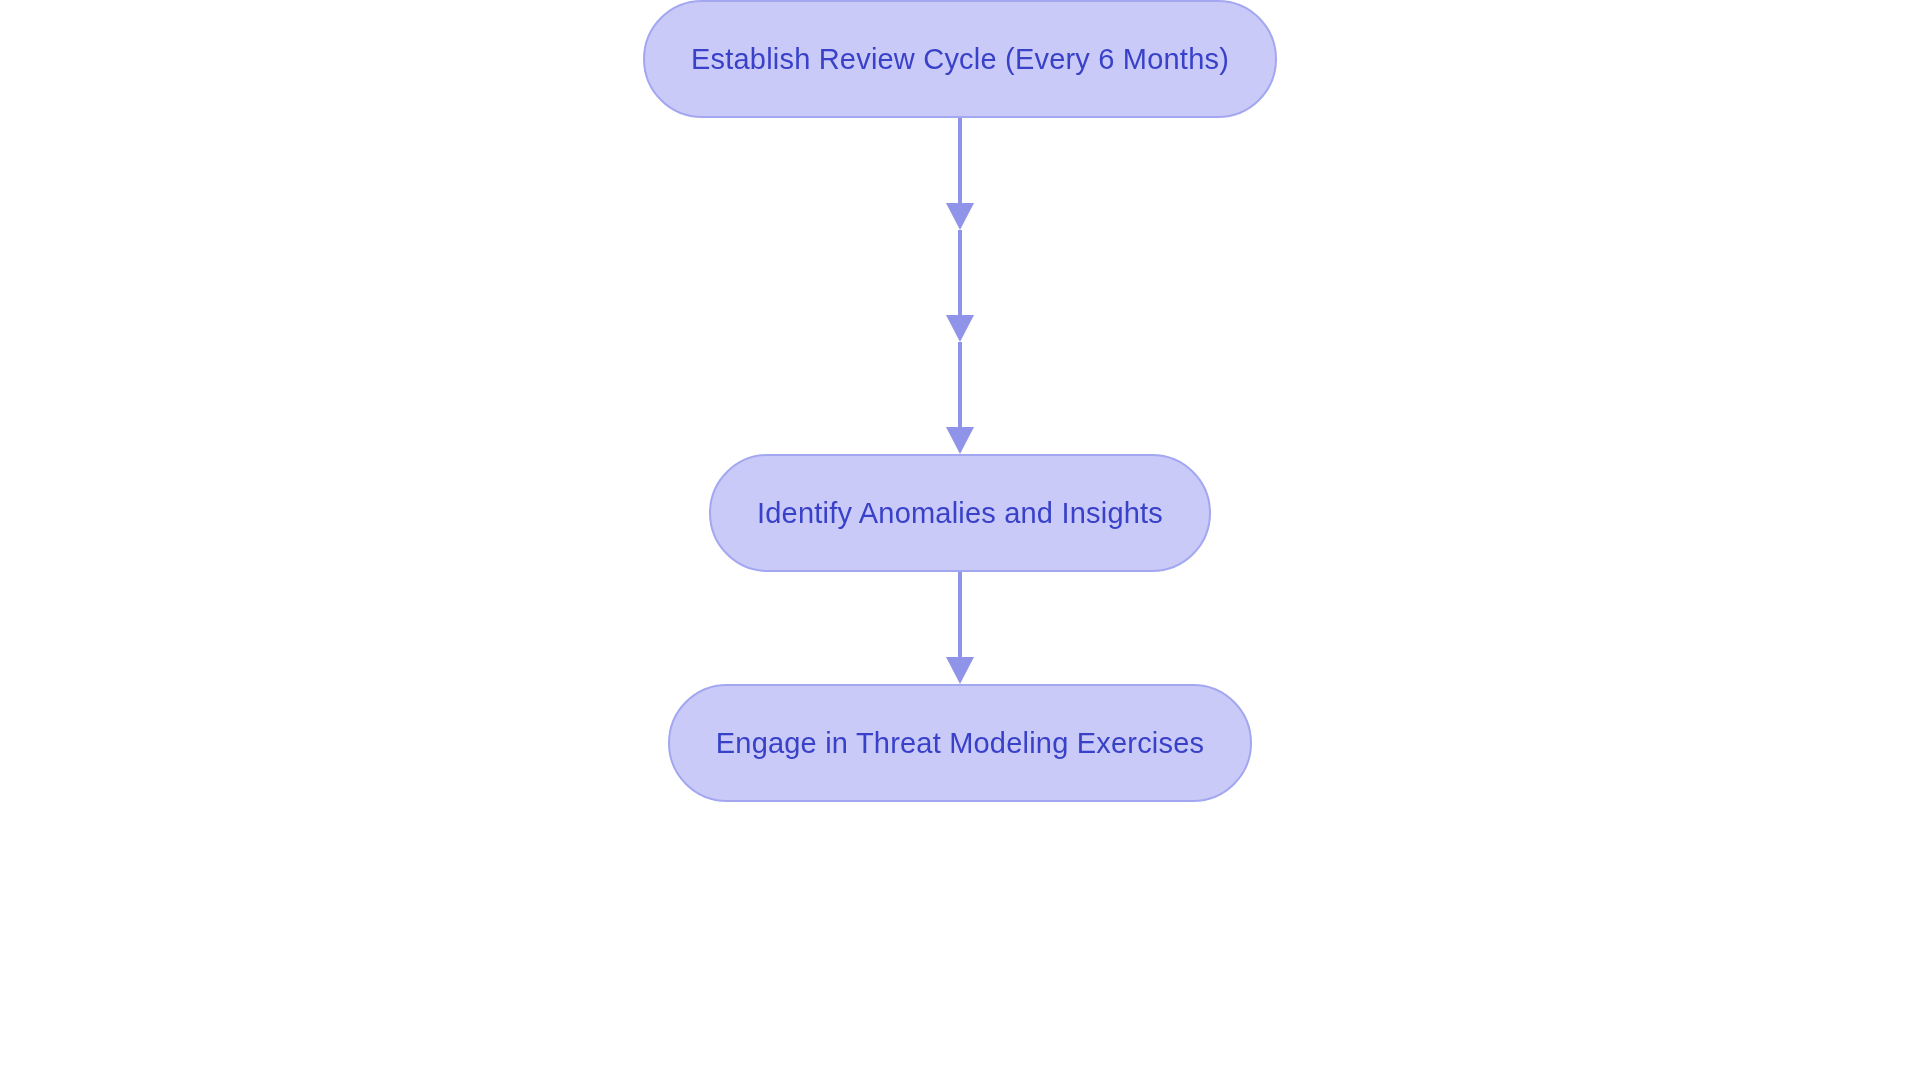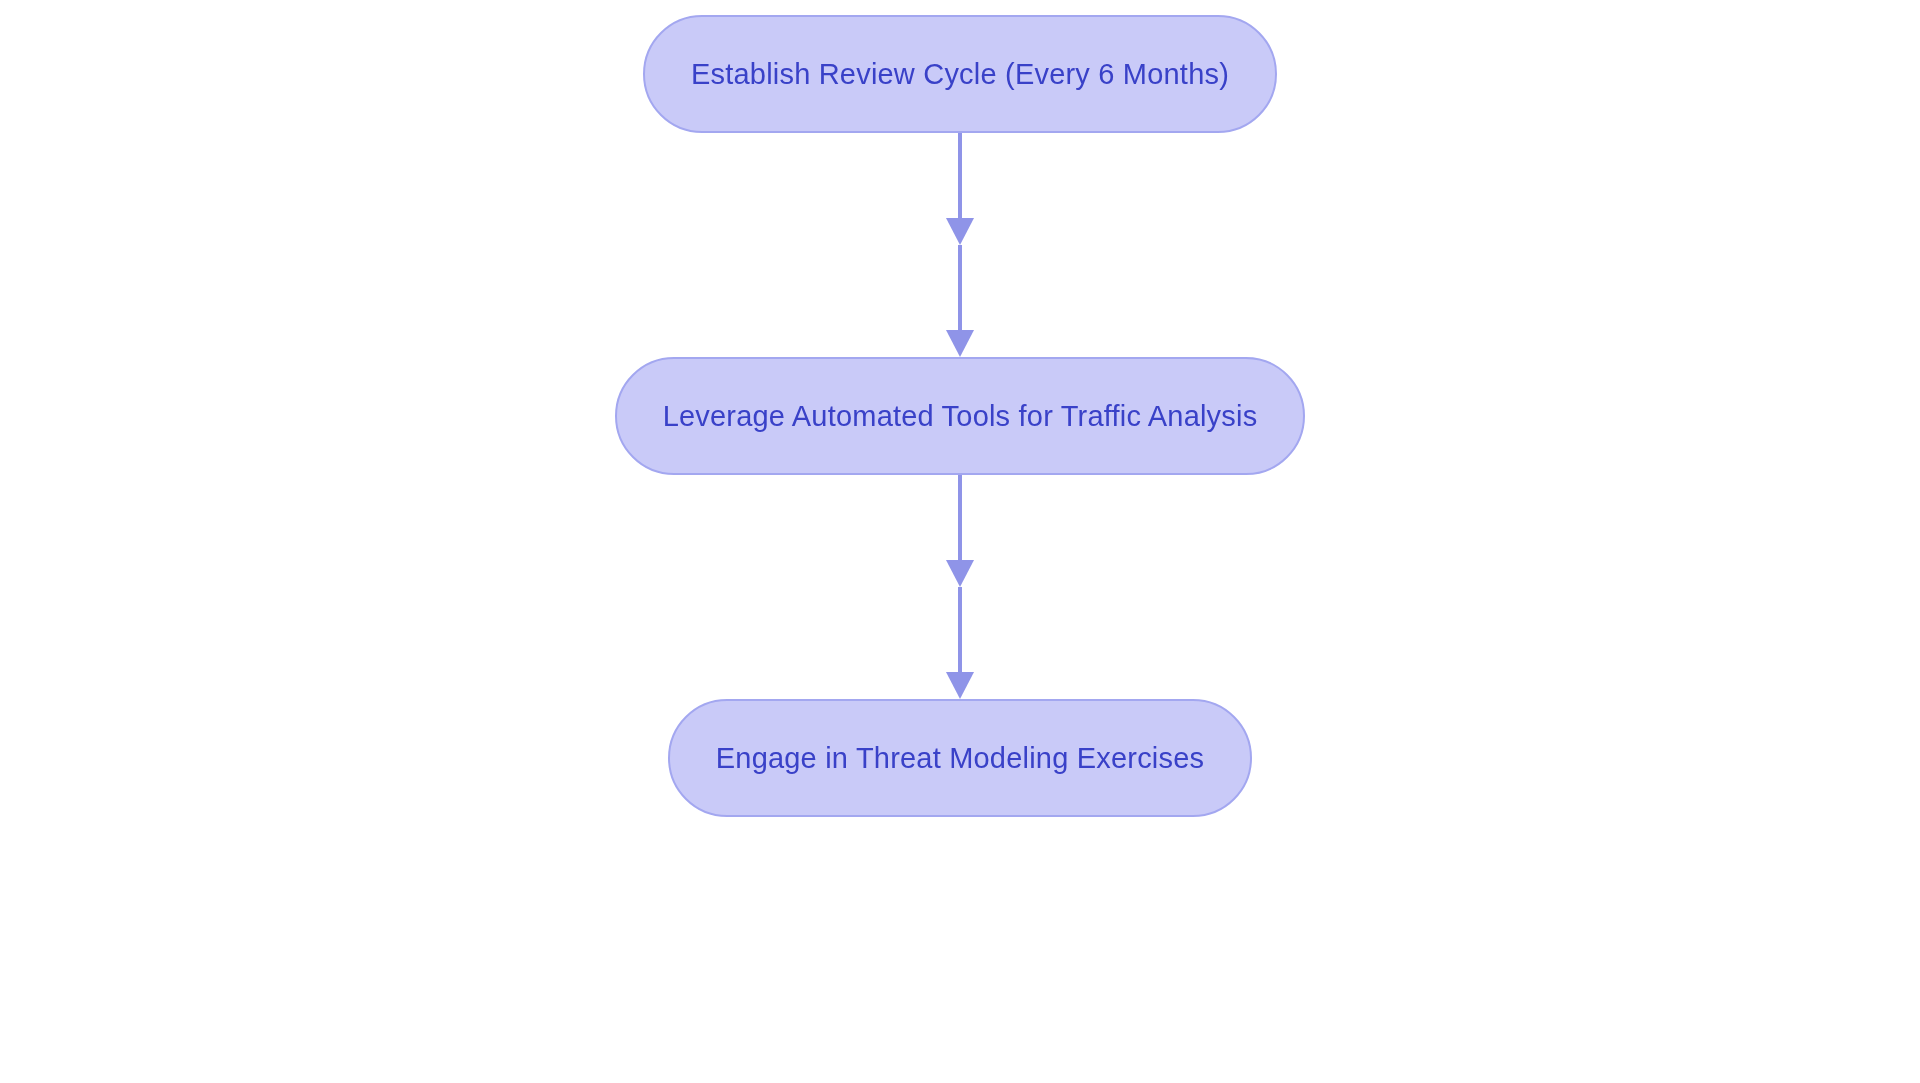--- a/index.html
+++ b/index.html
@@ -16,21 +16,21 @@
     background: var(--bg);
     overflow: hidden;
     font-family: "Liberation Sans", "DejaVu Sans", sans-serif;
   }
   .canvas {
     width: 1920px;
     height: 1083px;
     display: flex;
     flex-direction: column;
     align-items: center;
-    padding-top: 15px;
+    padding-top: 0;
   }
   .node {
     height: 118px;
     display: flex;
     align-items: center;
     justify-content: center;
     padding: 0 46px;
     background: var(--node-fill);
     border: 2px solid var(--node-border);
     border-radius: 59px;
@@ -83,29 +83,29 @@
     <div class="shaft"></div>
     <div class="head"></div>
   </div>
 
 
   <div class="arrow">
     <div class="shaft"></div>
     <div class="head"></div>
   </div>
 
-  <div class="node">
-    <span class="node-label">Leverage Automated Tools for Traffic Analysis</span>
-  </div>
 
   <div class="arrow">
     <div class="shaft"></div>
     <div class="head"></div>
   </div>
 
+  <div class="node">
+    <span class="node-label">Identify Anomalies and Insights</span>
+  </div>
 
   <div class="arrow">
     <div class="shaft"></div>
     <div class="head"></div>
   </div>
 
   <div class="node">
     <span class="node-label">Engage in Threat Modeling Exercises</span>
   </div>
 

